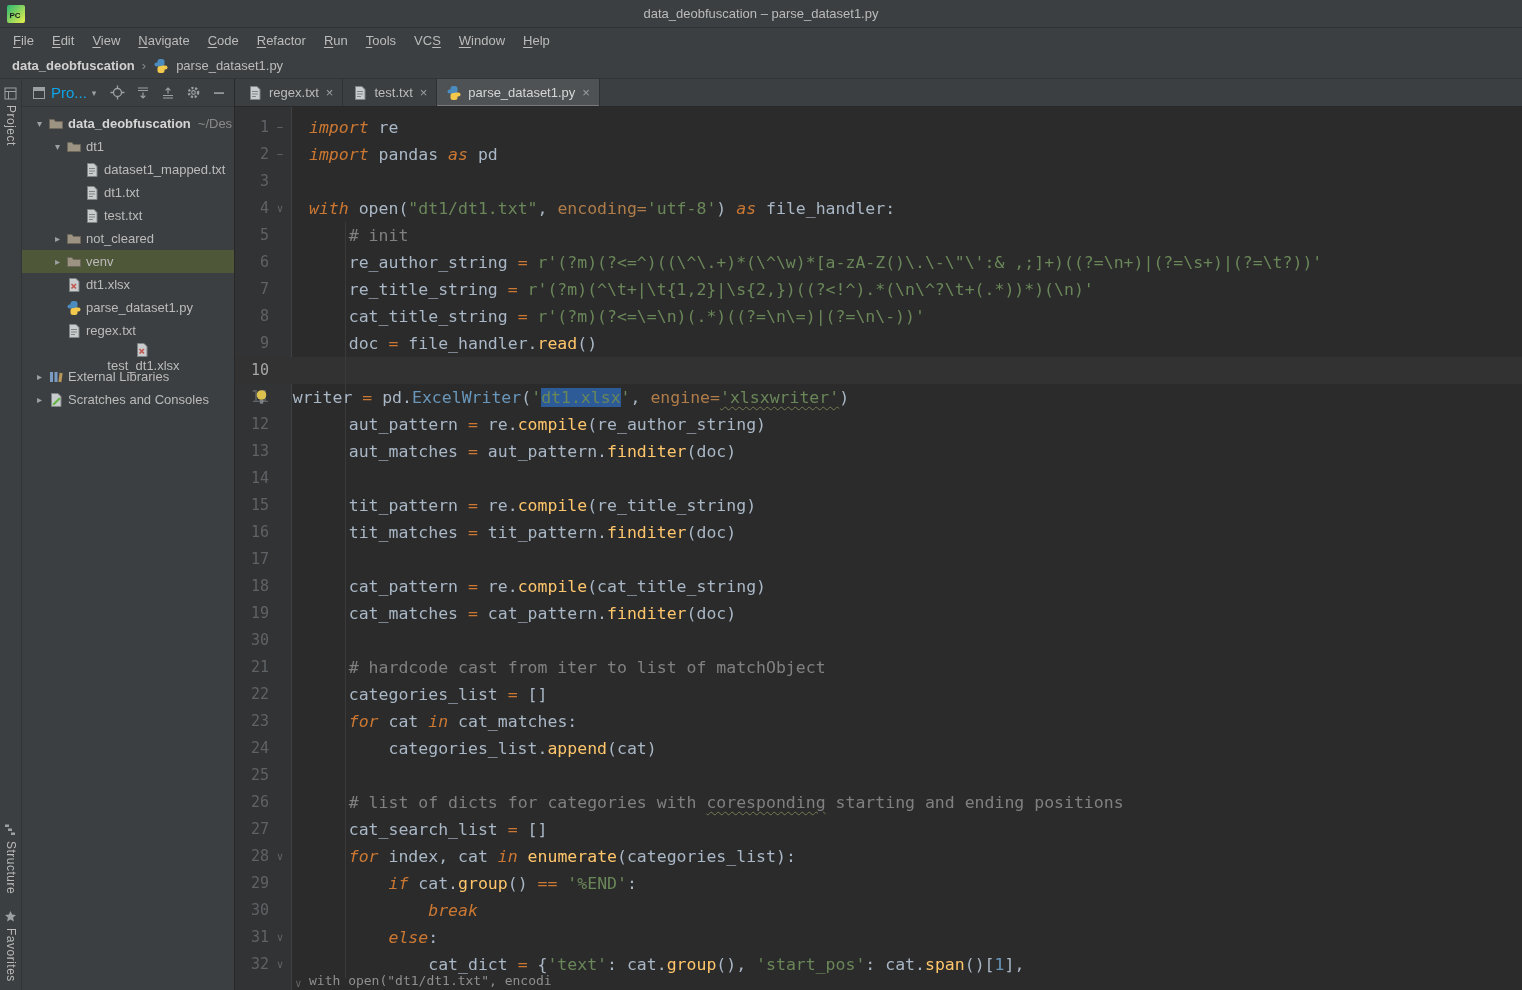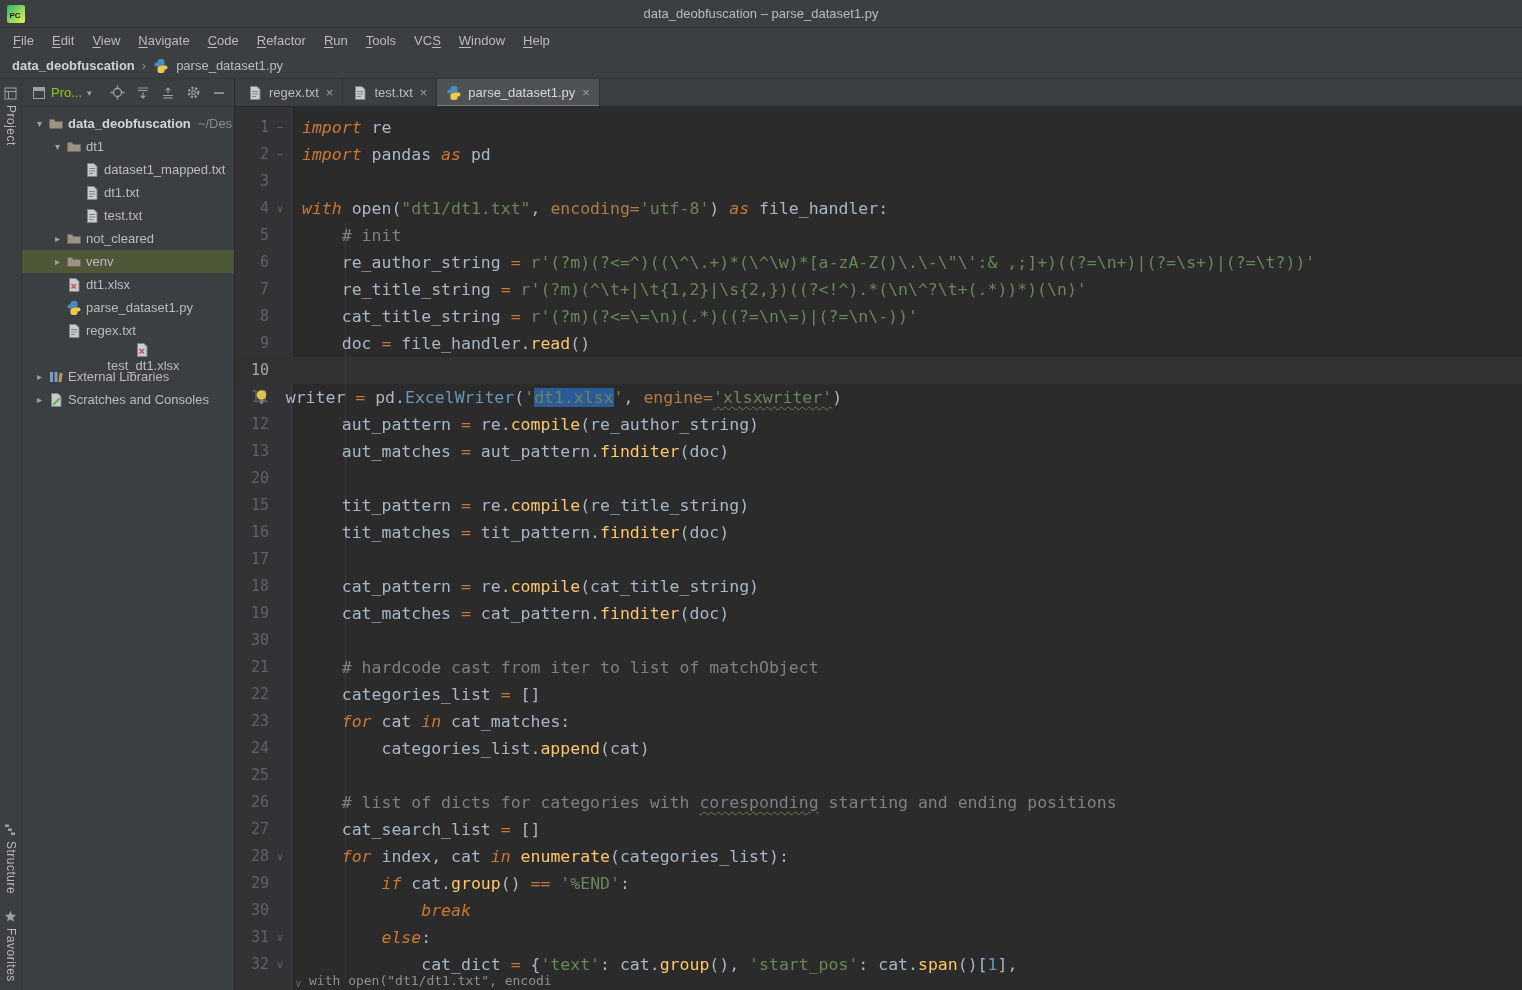--- a/index.html
+++ b/index.html
@@ -33,21 +33,21 @@
             display:flex; flex-direction:column; align-items:center; }
   .stripe-btn { display:flex; flex-direction:column; align-items:center; gap:5px; padding:8px 0 8px; }
   .vlabel { writing-mode:vertical-rl; font-size:12px; color:#b9b9b9; letter-spacing:.5px; }
   .stripe-spacer { margin-top:auto; }
 
   
   .project-panel { width:213px; background:#3c3f41; display:flex; flex-direction:column;
                    border-right:1px solid #282828; overflow:hidden; }
   .panel-header { height:28px; flex:none; display:flex; align-items:center; gap:5px;
                   padding:0 8px 0 10px; border-bottom:1px solid #323536; }
-  .panel-header-label { color:#84cc16; font-size:13px; }
+  .panel-header-label { color:#0ea5e9; font-size:15px; }
   .panel-dd { color:#9da0a3; font-size:9px; }
   .panel-actions { margin-left:auto; display:flex; align-items:center; gap:11px; }
   .panel-action { display:flex; align-items:center; }
   .tree { flex:1; padding-top:5px; overflow:hidden; }
   .tree-row { height:23px; display:flex; align-items:center; white-space:nowrap;
               font-size:13px; color:#bbbbbb; }
   .tree-row.selected { background:#4e5738; }
   .tree-arrow { width:15px; flex:none; color:#9da0a3; font-size:10px; text-align:center; }
   .icon { display:inline-flex; align-items:center; justify-content:center; }
   .tree-icon { width:18px; flex:none; }
@@ -65,21 +65,21 @@
   .tab-close { color:#9da0a3; font-size:13px; margin-left:1px; }
 
   .editor-body { flex:1; position:relative; overflow:hidden; padding-top:7px;
                  font-family:"DejaVu Sans Mono", monospace; font-size:16.5px;
                  background:linear-gradient(90deg,#313335 0,#313335 56px,#3e4143 56px,#3e4143 57px,#2b2b2b 57px); }
   .code-row { display:flex; height:27px; line-height:27px; white-space:pre; }
   .code-row.current { background:#323232;flex-direction:column; }
   .ln { width:34px; flex:none; text-align:right; color:#606366; font-size:15px; }
   .code-row.current .ln { color:#a7a7a7; }
   .fold { width:22px; flex:none; text-align:center; color:#606366; font-size:11px; }
-  .code { flex:1; min-width:0; padding-left:11px; color:#a9b7c6; position:relative; }
+  .code { flex:1; min-width:0; padding-left:18px; color:#a9b7c6; position:relative; }
   .bulb { position:absolute; left:20px; top:5px; }
 
   .tk-kw { color:#cc7832; font-style:italic; }
   .tk-pl { color:#a9b7c6; }
   .tk-op { color:#cc7832; }
   .tk-st { color:#6a8759; }
   .tk-fn { color:#ffc66b; }
   .tk-cl { color:#6897bb; }
   .tk-nu { color:#6897bb; }
   .tk-cm { color:#808080; }
@@ -419,21 +419,21 @@
         <div class="code-row"><span class="ln">8</span><span class="fold"></span><span class="code"><span class="tk-pl">    cat_title_string </span><span class="tk-op">=</span><span class="tk-pl"> </span><span class="tk-st">r'(?m)(?&lt;=\=\n)(.*)((?=\n\=)|(?=\n\-))'</span></span></div>
         <div class="code-row"><span class="ln">9</span><span class="fold"></span><span class="code"><span class="tk-pl">    doc </span><span class="tk-op">=</span><span class="tk-pl"> file_handler.</span><span class="tk-fn">read</span><span class="tk-pl">()</span></span></div>
         <div class="code-row current"><span class="ln">10</span><span class="fold"></span><span class="code"><span class="icon bulb"><svg width="13" height="16" viewBox="0 0 13 16">
                 <circle cx="6.5" cy="6" r="4.8" fill="#dcc14e"></circle>
                 <rect x="4.4" y="11.3" width="4.2" height="1.4" fill="#9aa0a6"></rect>
                 <rect x="4.9" y="13.3" width="3.2" height="1.2" fill="#9aa0a6"></rect>
               </svg></span><span class="tk-pl">    writer </span><span class="tk-op">=</span><span class="tk-pl"> pd.</span><span class="tk-cl">ExcelWriter</span><span class="tk-pl">(</span><span class="tk-st">'</span><span class="caret"></span><span class="tk-st tk-sel">dt1.xlsx</span><span class="tk-st">'</span><span class="tk-pl">, </span><span class="tk-pa">engine=</span><span class="tk-st tk-typo">'xlsxwriter'</span><span class="tk-pl">)</span></span></div>
         <div class="code-row"><span class="ln">11</span><span class="fold"></span><span class="code"></span></div>
         <div class="code-row"><span class="ln">12</span><span class="fold"></span><span class="code"><span class="tk-pl">    aut_pattern </span><span class="tk-op">=</span><span class="tk-pl"> re.</span><span class="tk-fn">compile</span><span class="tk-pl">(re_author_string)</span></span></div>
         <div class="code-row"><span class="ln">13</span><span class="fold"></span><span class="code"><span class="tk-pl">    aut_matches </span><span class="tk-op">=</span><span class="tk-pl"> aut_pattern.</span><span class="tk-fn">finditer</span><span class="tk-pl">(doc)</span></span></div>
-        <div class="code-row"><span class="ln">20</span><span class="fold"></span><span class="code"></span></div>
+        <div class="code-row"><span class="ln">14</span><span class="fold"></span><span class="code"></span></div>
         <div class="code-row"><span class="ln">15</span><span class="fold"></span><span class="code"><span class="tk-pl">    tit_pattern </span><span class="tk-op">=</span><span class="tk-pl"> re.</span><span class="tk-fn">compile</span><span class="tk-pl">(re_title_string)</span></span></div>
         <div class="code-row"><span class="ln">16</span><span class="fold"></span><span class="code"><span class="tk-pl">    tit_matches </span><span class="tk-op">=</span><span class="tk-pl"> tit_pattern.</span><span class="tk-fn">finditer</span><span class="tk-pl">(doc)</span></span></div>
         <div class="code-row"><span class="ln">17</span><span class="fold"></span><span class="code"></span></div>
         <div class="code-row"><span class="ln">18</span><span class="fold"></span><span class="code"><span class="tk-pl">    cat_pattern </span><span class="tk-op">=</span><span class="tk-pl"> re.</span><span class="tk-fn">compile</span><span class="tk-pl">(cat_title_string)</span></span></div>
         <div class="code-row"><span class="ln">19</span><span class="fold"></span><span class="code"><span class="tk-pl">    cat_matches </span><span class="tk-op">=</span><span class="tk-pl"> cat_pattern.</span><span class="tk-fn">finditer</span><span class="tk-pl">(doc)</span></span></div>
         <div class="code-row"><span class="ln">30</span><span class="fold"></span><span class="code"></span></div>
         <div class="code-row"><span class="ln">21</span><span class="fold"></span><span class="code"><span class="tk-pl">    </span><span class="tk-cm"># hardcode cast from iter to list of matchObject</span></span></div>
         <div class="code-row"><span class="ln">22</span><span class="fold"></span><span class="code"><span class="tk-pl">    categories_list </span><span class="tk-op">=</span><span class="tk-pl"> []</span></span></div>
         <div class="code-row"><span class="ln">23</span><span class="fold"></span><span class="code"><span class="tk-pl">    </span><span class="tk-kw">for</span><span class="tk-pl"> cat </span><span class="tk-kw">in</span><span class="tk-pl"> cat_matches:</span></span></div>
         <div class="code-row"><span class="ln">24</span><span class="fold"></span><span class="code"><span class="tk-pl">        categories_list.</span><span class="tk-fn">append</span><span class="tk-pl">(cat)</span></span></div>

